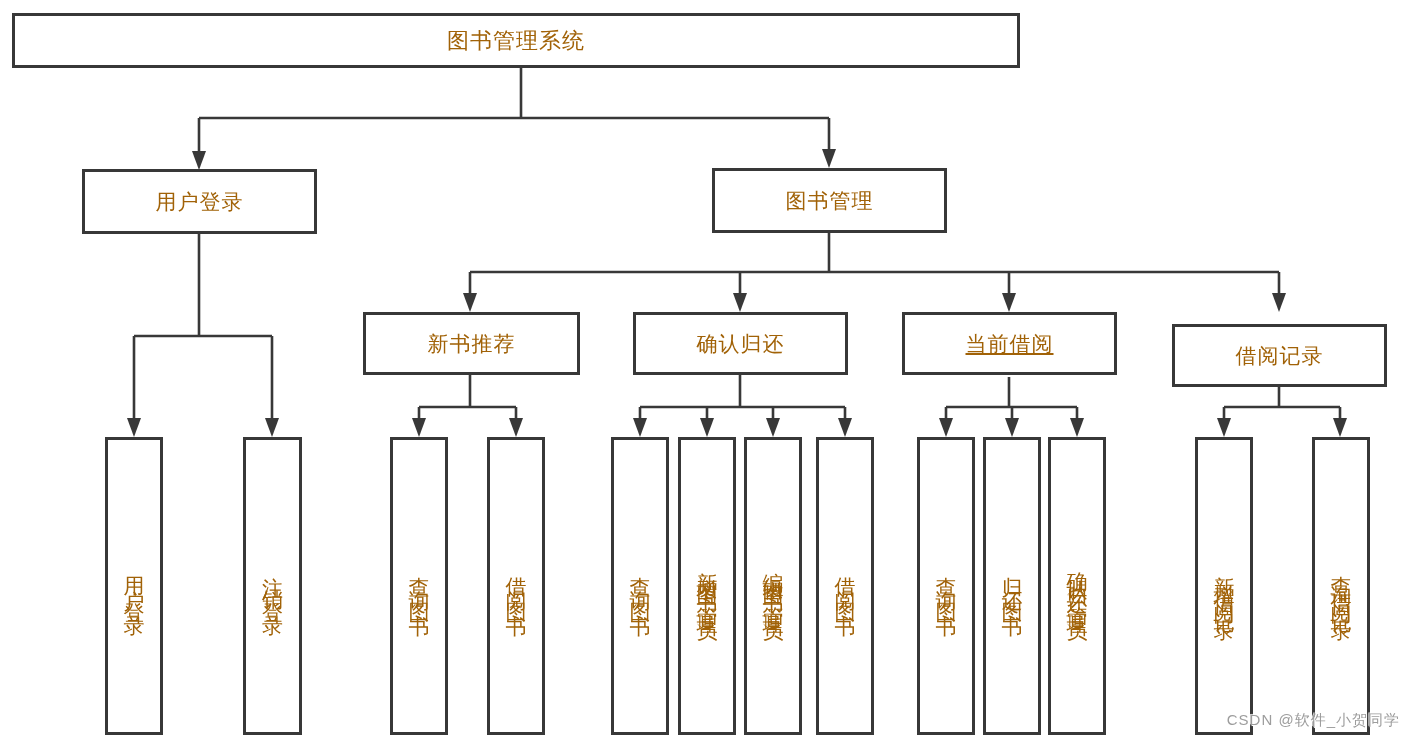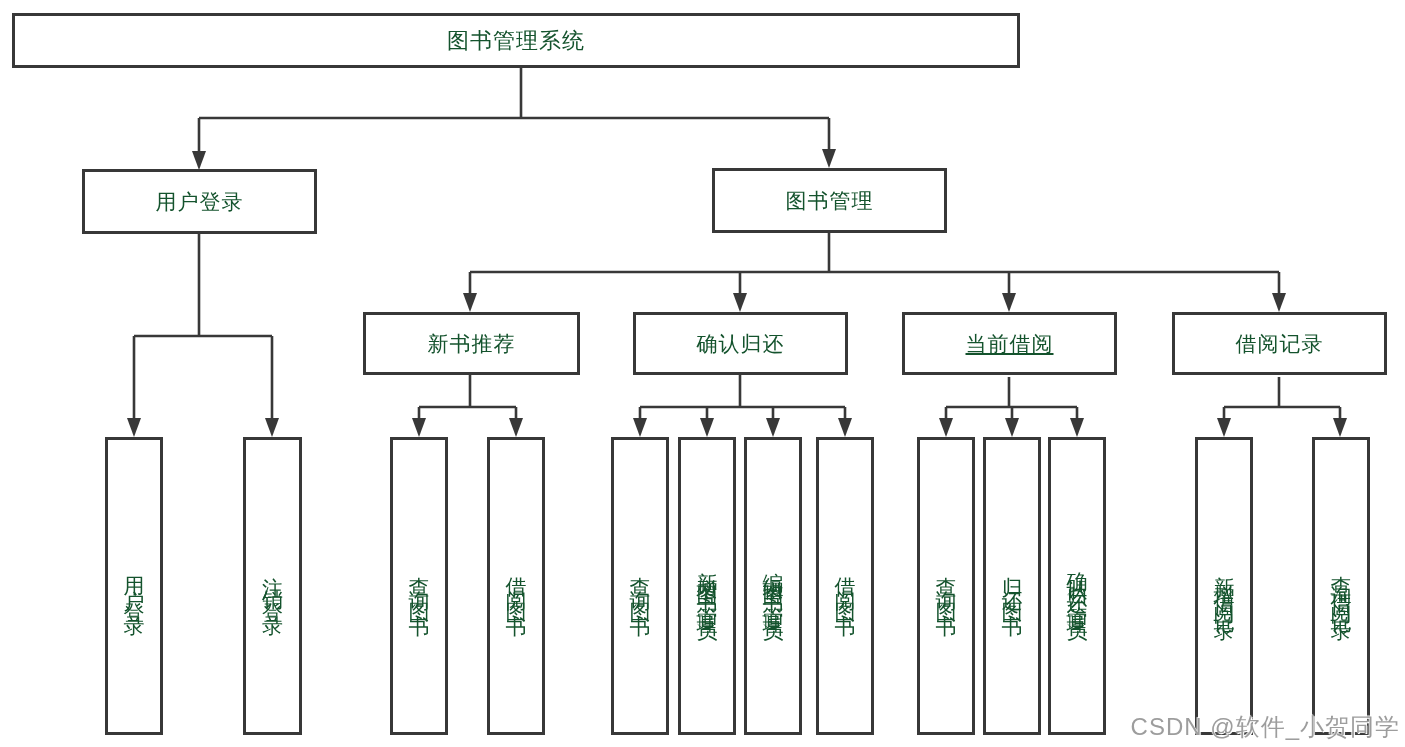--- a/index.html
+++ b/index.html
@@ -19,21 +19,21 @@
     pointer-events: none;
   }
   .box {
     position: absolute;
     box-sizing: border-box;
     background: #ffffff;
     border: 3px solid #383838;
     display: flex;
     align-items: center;
     justify-content: center;
-    color: #14532d;
+    color: #a16207;
     z-index: 1;
   }
   .h-label {
     font-size: 21px;
     letter-spacing: 1px;
     white-space: nowrap;
   }
   .root-label { font-size: 22px; }
   .leaf .v-label {
     writing-mode: vertical-rl;
@@ -42,21 +42,21 @@
     line-height: 1.05;
     white-space: nowrap;
   }
   .sp-wide  { letter-spacing: 13px; }
   .sp-mid   { letter-spacing: 9px;  }
   .sp-tight { letter-spacing: 7px;  }
   #watermark {
     position: absolute;
     top: 711px;
     right: 5px;
-    font-size: 24px;
+    font-size: 15px;
     color: #9d9d9d;
     letter-spacing: 1px;
     white-space: nowrap;
     z-index: 5;
     text-shadow: 1px 1px 0 #ffffff, -1px -1px 0 rgba(255,255,255,0.7), 0 0 2px #ffffff;
   }
 </style>
 </head>
 <body>
 
@@ -115,21 +115,21 @@
 
   <div class="box" style="left:363px; top:312px; width:217px; height:63px;">
     <span class="h-label">新书推荐</span>
   </div>
   <div class="box" style="left:633px; top:312px; width:215px; height:63px;">
     <span class="h-label">确认归还</span>
   </div>
   <div class="box" style="left:902px; top:312px; width:215px; height:63px;text-decoration:underline;">
     <span class="h-label">当前借阅</span>
   </div>
-  <div class="box" style="left:1172px; top:312px; width:215px; height:63px;">
+  <div class="box" style="left:1172px; top:324px; width:215px; height:63px;">
     <span class="h-label">借阅记录</span>
   </div>
 
   <div class="box leaf" style="left:105px; top:437px; width:58px; height:298px;">
     <span class="v-label sp-wide">用户登录</span>
   </div>
   <div class="box leaf" style="left:243px; top:437px; width:59px; height:298px;">
     <span class="v-label sp-wide">注销登录</span>
   </div>
 

